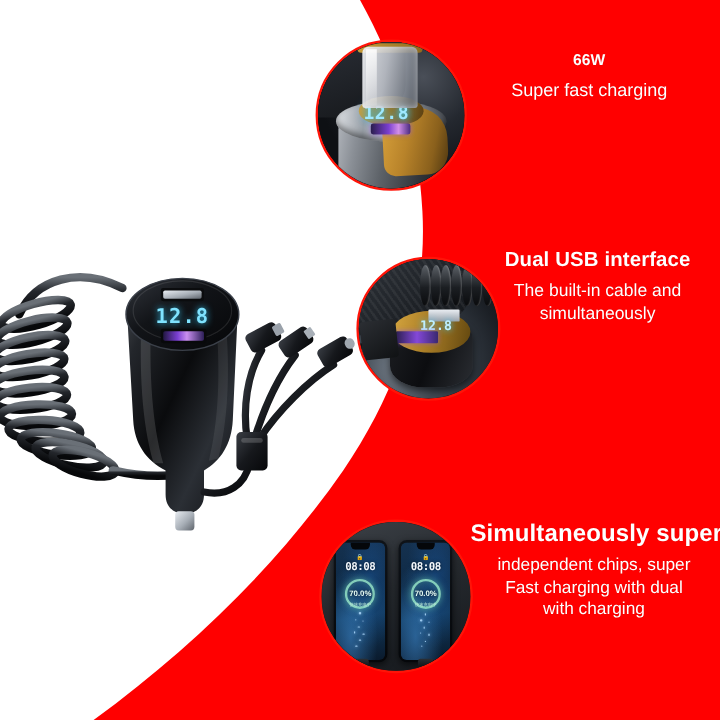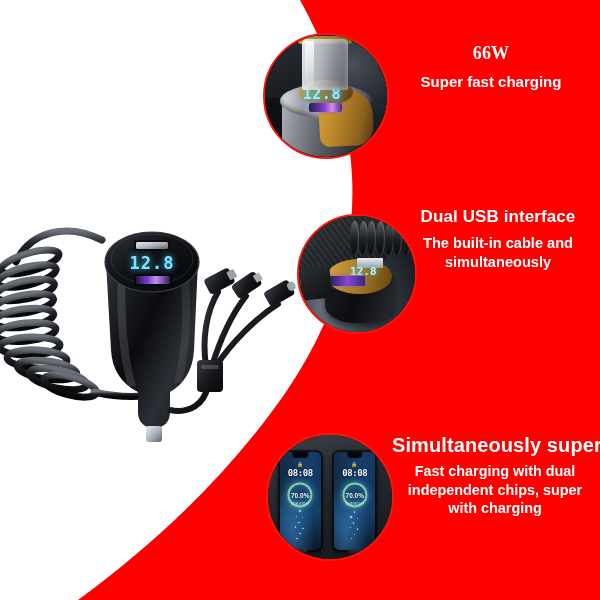--- a/index.html
+++ b/index.html
@@ -28,24 +28,24 @@
     color: #ffffff;
     text-align: center;
     text-shadow: 0 0 1px rgba(0,0,0,.18);
     line-height: 1.30;
   }
   .txt-head {
     font-weight: bold;
     letter-spacing: .1px;
     white-space: nowrap;
   }
-  .txt-body { font-weight: bold; }
+  .txt-body { font-weight: normal; }
 
   #block-66w { left: 388px; top: 42px; width: 206px; }
-  #block-66w .txt-head { font-size: 18px; font-family: Liberation Serif, serif; }
+  #block-66w .txt-head { font-size: 13px; }
   #block-66w .txt-body { font-size: 15px; margin-top: 7px; }
 
   #block-dualusb { left: 398px; top: 206px; width: 200px; }
   #block-dualusb .txt-head { font-size: 17px; }
   #block-dualusb .txt-body { font-size: 14.6px; margin-top: 6px; }
 
   #block-simul { left: 392px; top: 432px; width: 206px; }
   #block-simul .txt-head { font-size: 20px; }
   #block-simul .txt-body { font-size: 14.4px; margin-top: 4px; }
 
@@ -294,22 +294,22 @@
     <div class="txt-head">Dual USB interface</div>
     <div class="txt-body">
       <div>The built-in cable and</div>
       <div>simultaneously</div>
     </div>
   </div>
 
   <div class="txt-block" id="block-simul">
     <div class="txt-head">Simultaneously super</div>
     <div class="txt-body">
+      <div>independent chips, super</div>
       <div>Fast charging with dual</div>
-      <div>independent chips, super</div>
       <div>with charging</div>
     </div>
   </div>
 
   <div class="inset" id="inset-socket">
     <div class="photo">
       <div class="socket-bg"></div>
       <div class="socket-dark-panel"></div>
       <div class="socket-cupbody"></div>
       <div class="socket-ring"></div>

